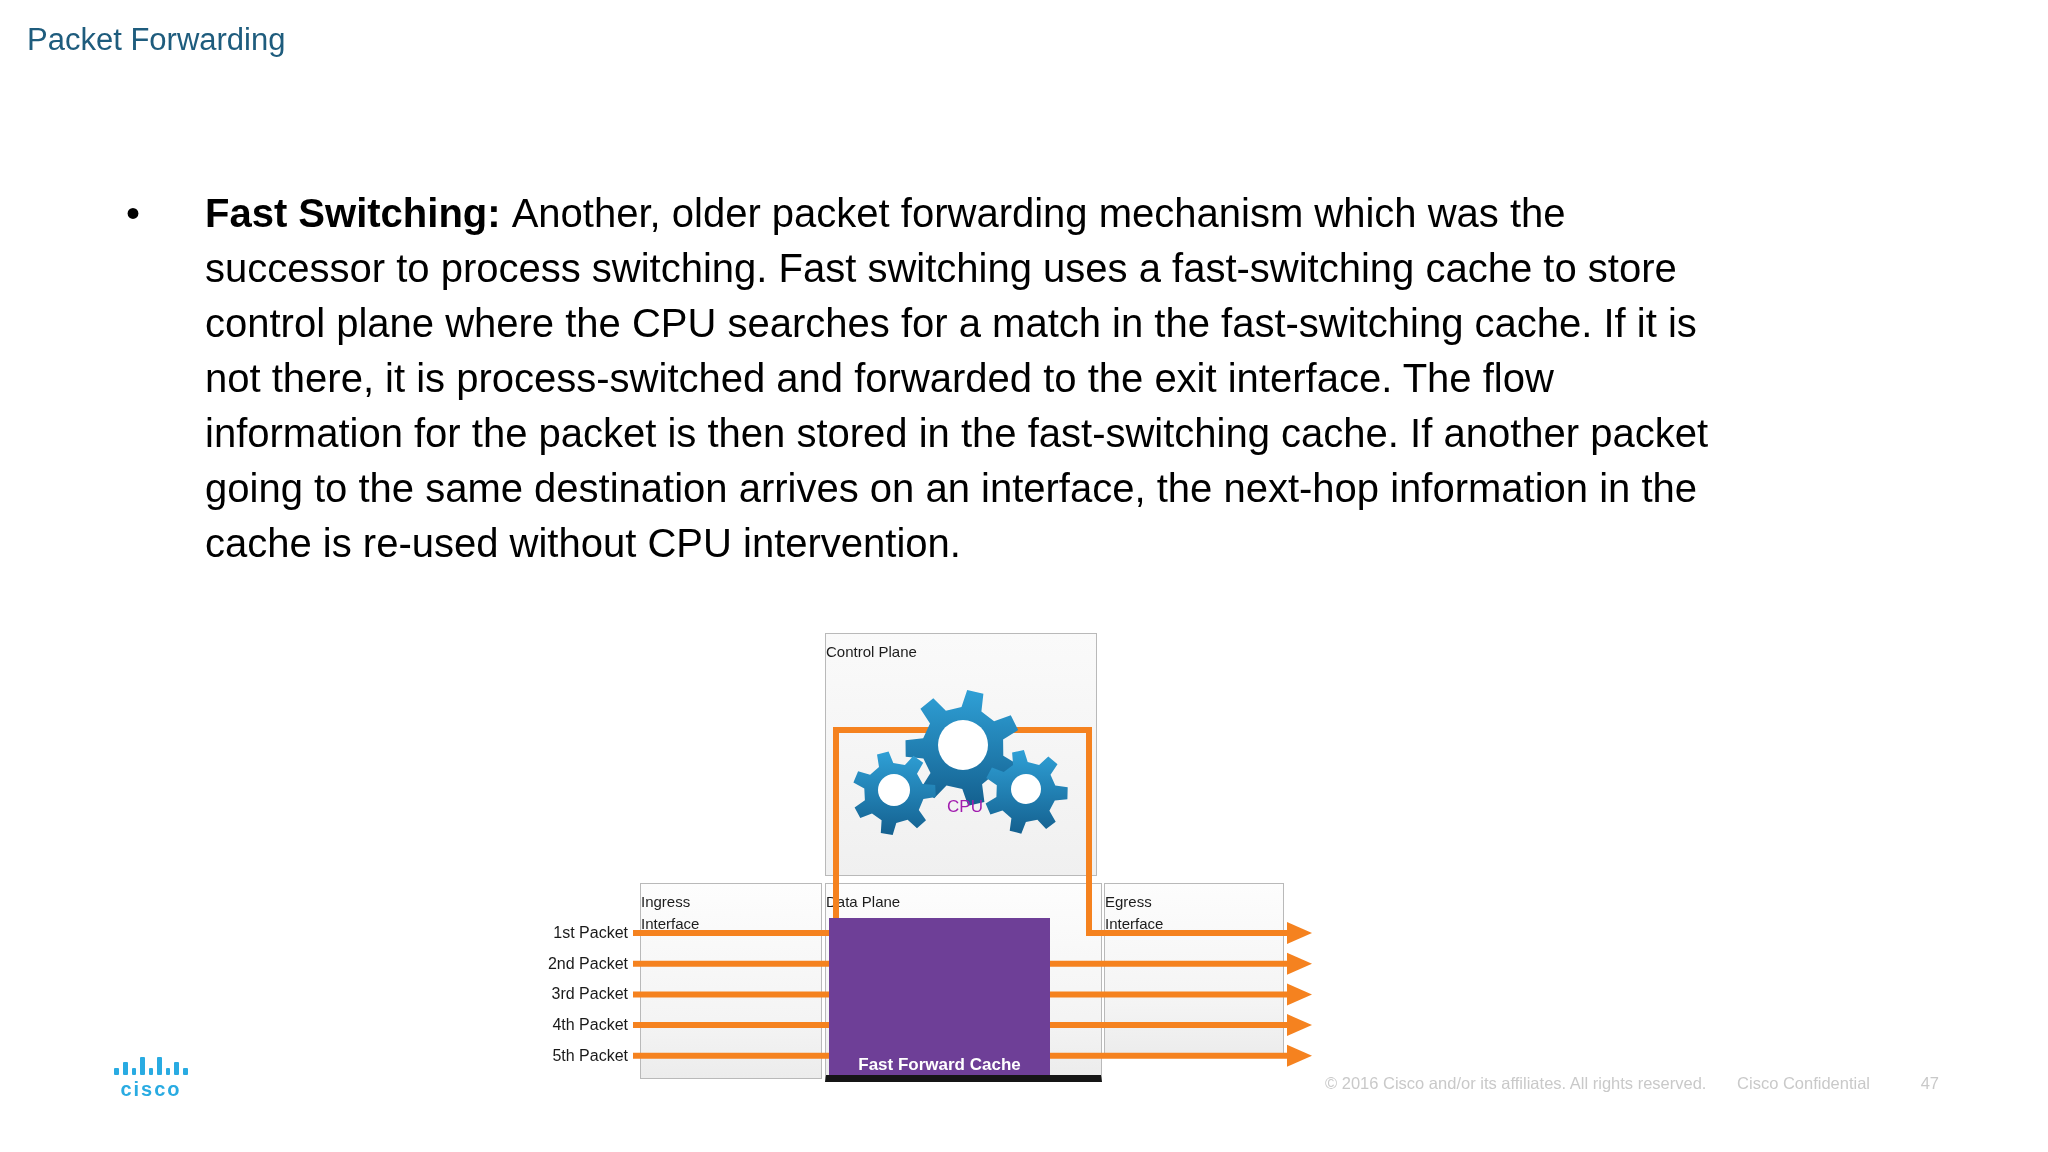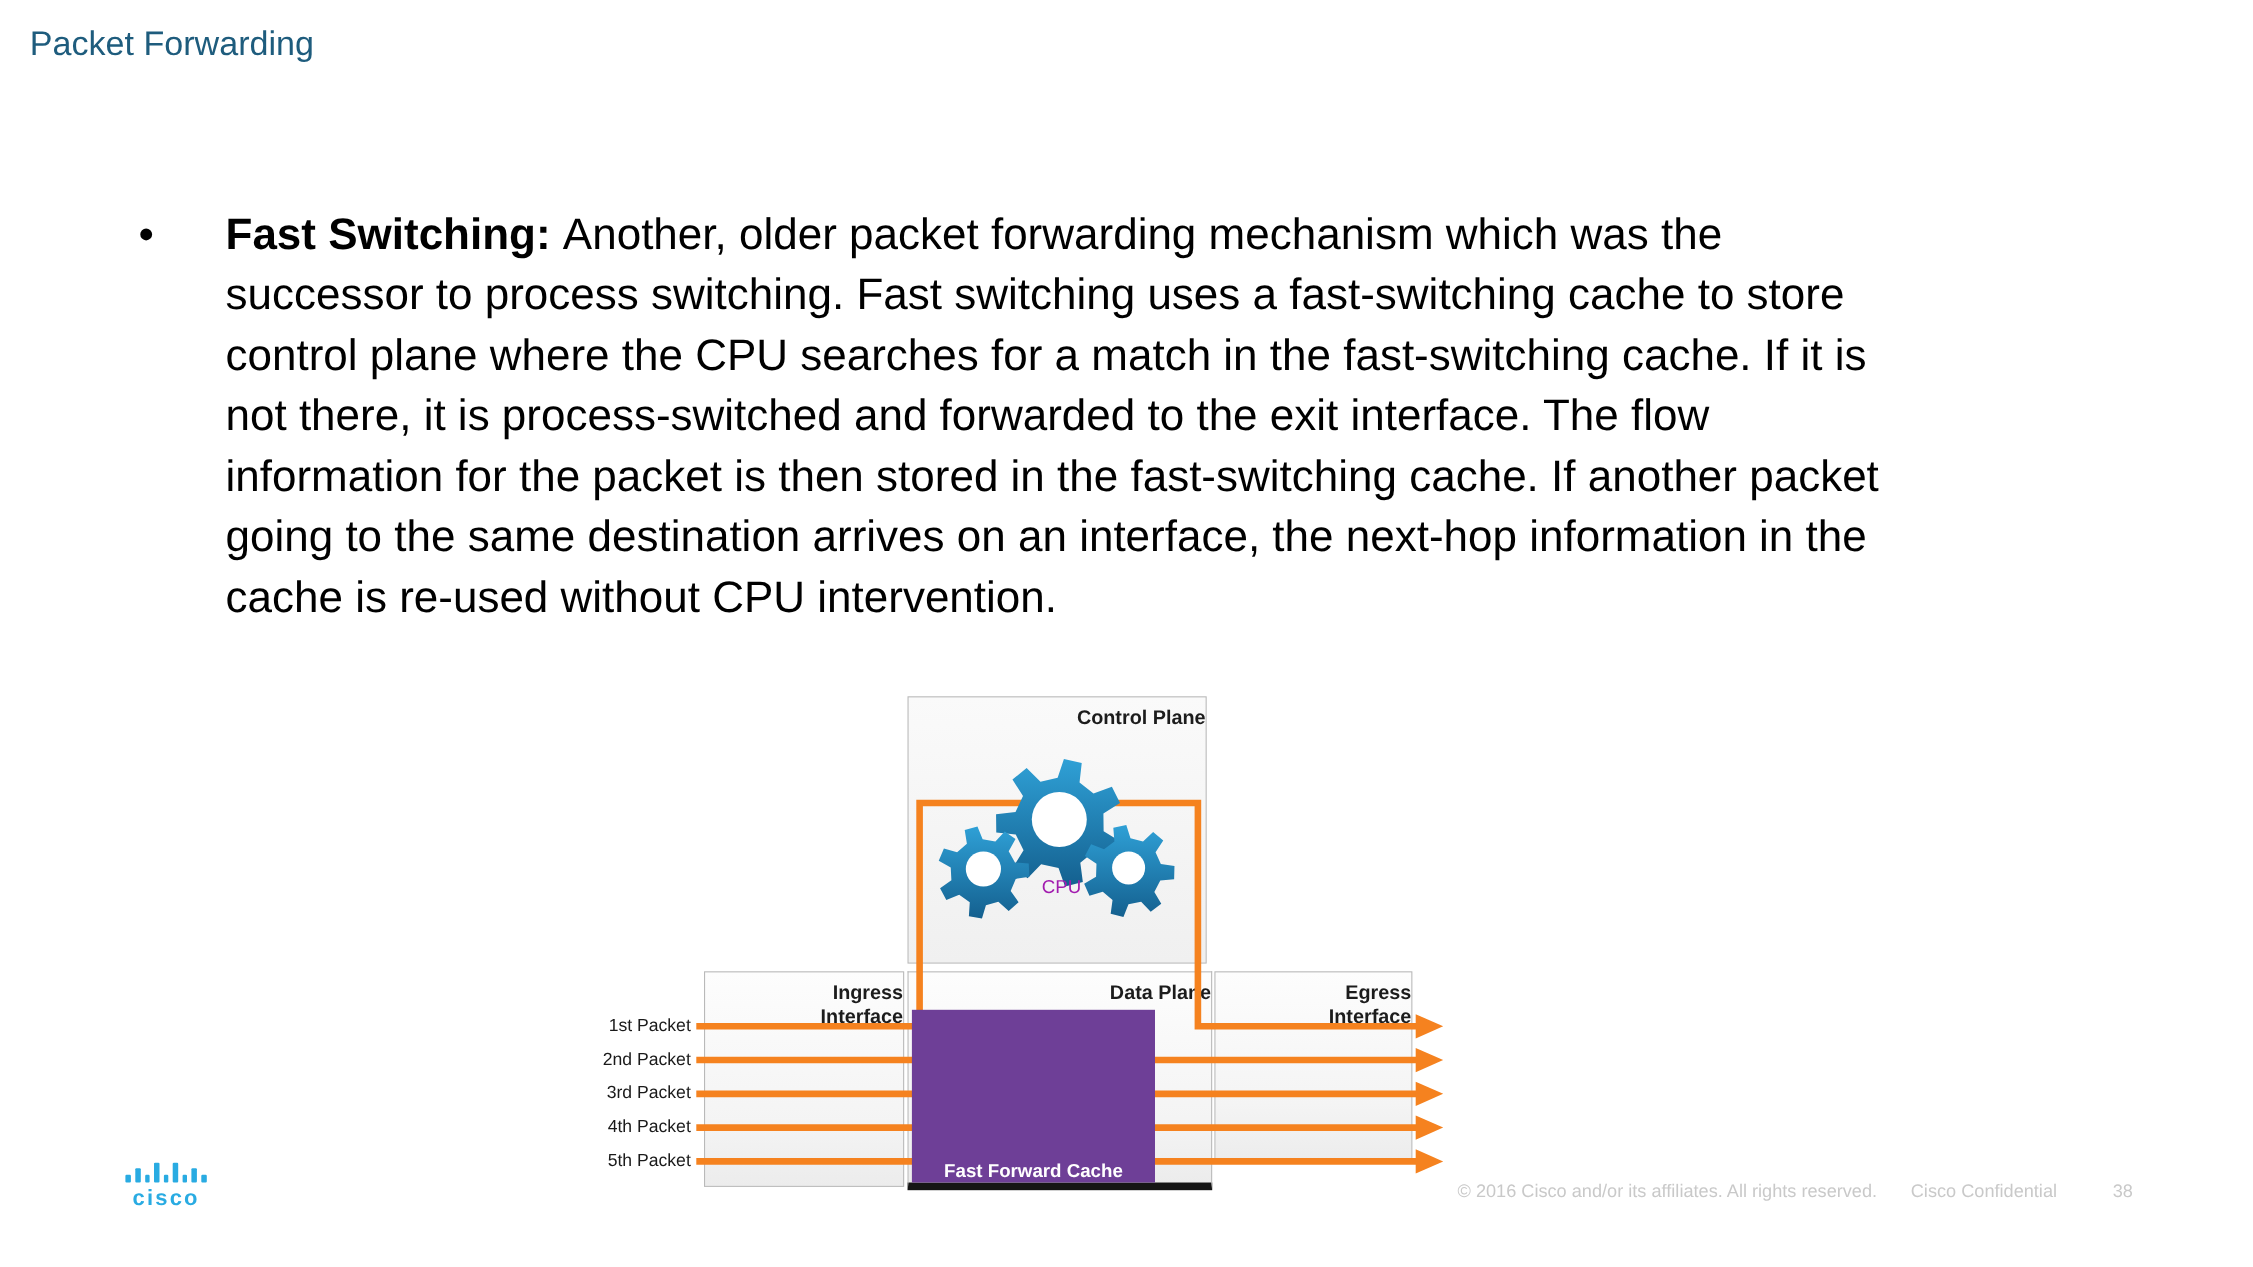--- a/index.html
+++ b/index.html
@@ -25,21 +25,21 @@
   
   .bullet-glyph{position:absolute;left:126px;top:186px;font-size:40px;line-height:55px;}
   .body-lines{position:absolute;left:205px;top:186px;font-size:40px;line-height:55px;color:#000;}
   .body-line b{font-weight:700;}
 
   
   .dbox{
     position:absolute;border:1px solid #b9b9b9;z-index:1;
     background:linear-gradient(180deg,#fdfdfd 0%,#f4f4f4 70%,#ececec 100%);
   }
-  .dbox-label{font-weight:700;font-size:18px;line-height:22px;color:#1c1c1c;text-align:right;padding-top:7px;}
+  .dbox-label{font-weight:400;font-size:15px;line-height:22px;color:#1c1c1c;text-align:left;padding-top:7px;}
   .box-control{left:825px;top:633px;width:272px;height:243px;background:linear-gradient(180deg,#fafafa,#f0f0f0);}
   .box-data{left:825px;top:883px;width:277px;height:199px;border-bottom:7px solid #151515;}
   .box-ingress{left:640px;top:883px;width:182px;height:196px;}
   .box-egress{left:1104px;top:883px;width:180px;height:173px;}
 
   #diagram-svg{position:absolute;left:0;top:0;width:2048px;height:1152px;z-index:2;pointer-events:none;}
   .flow-line{stroke:var(--accent-orange);stroke-width:6;fill:none;}
   .flow-arrowhead{fill:var(--accent-orange);stroke:none;}
   .gear-hole{fill:#ffffff;}
 
@@ -142,21 +142,21 @@
       <div class="pkt-label" style="top: 922px;">1st Packet</div>
       <div class="pkt-label" style="top: 952.7px;">2nd Packet</div>
       <div class="pkt-label" style="top: 983.4px;">3rd Packet</div>
       <div class="pkt-label" style="top: 1014.1px;">4th Packet</div>
       <div class="pkt-label" style="top: 1044.8px;">5th Packet</div>
     </div>
 
   <div class="footer">
     <span class="copyright">© 2016  Cisco and/or its affiliates. All rights reserved.</span>
     <span class="confidential">Cisco Confidential</span>
-    <span class="page-num">38</span>
+    <span class="page-num">47</span>
   </div>
 
   <div class="logo">
     <div class="logo-bars">
         <span style="height: 7px;"></span>
         <span style="height: 13px;"></span>
         <span style="height: 7px;"></span>
         <span style="height: 18px;"></span>
         <span style="height: 7px;"></span>
         <span style="height: 18px;"></span>

